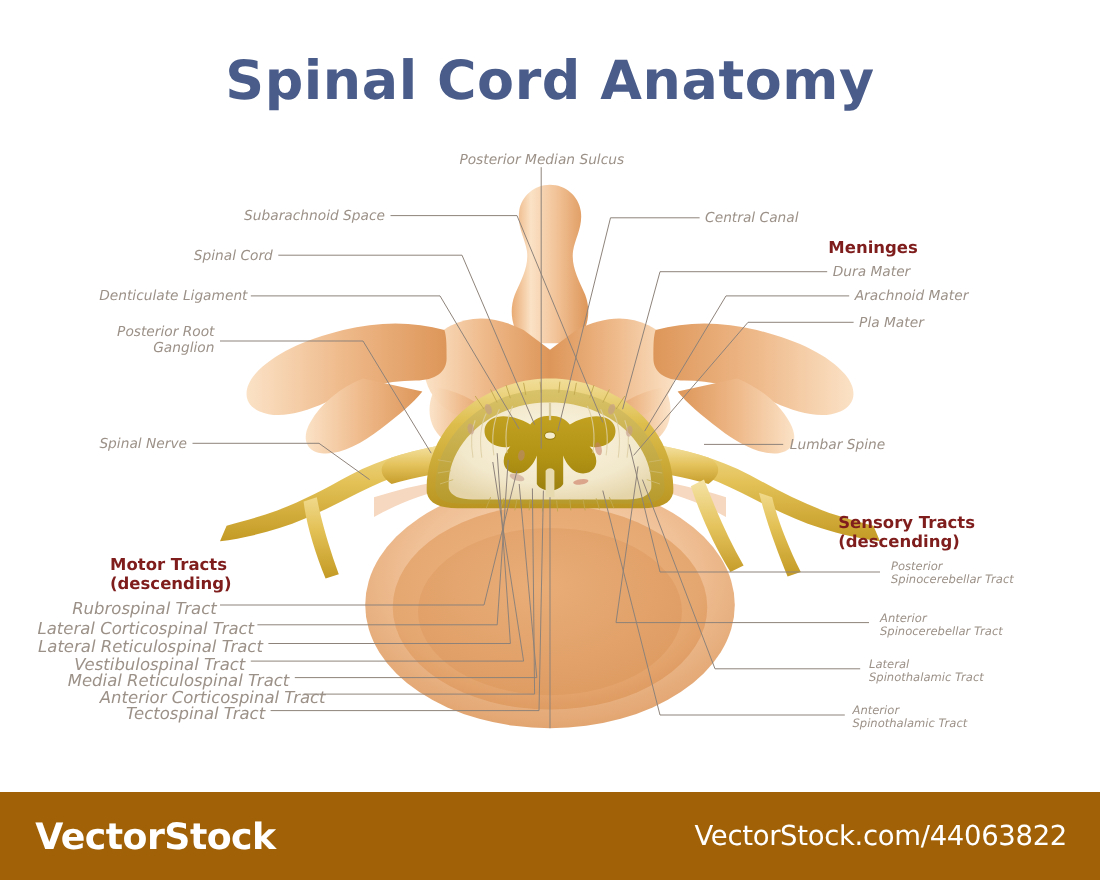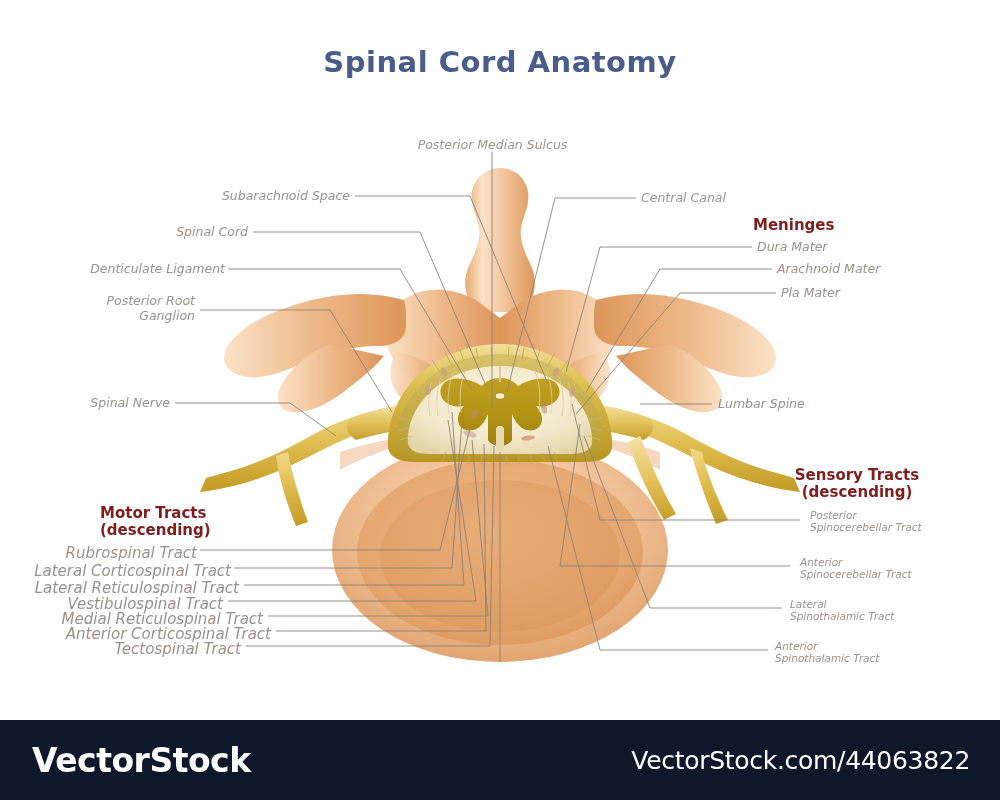--- a/index.html
+++ b/index.html
@@ -25,21 +25,21 @@
   }
 
   
   .title {
     position: absolute;
     left: 0;
     top: 45px;
     width: 1000px;
     text-align: center;
     font-family: "DejaVu Sans", "Liberation Sans", sans-serif;
-    font-size: 29px;
+    font-size: 49px;
     font-weight: 700;
     letter-spacing: 0.5px;
     color: #4a5d8a;
     white-space: nowrap;
   }
 
   
   #art {
     position: absolute;
     left: 0; top: 0;
@@ -74,21 +74,21 @@
   .grouphead {
     position: absolute;
     font-family: "DejaVu Sans", "Liberation Sans", sans-serif;
     font-style: normal;
     font-weight: 700;
     font-size: 15px;
     color: #7f1d1d;
     line-height: 1.22;
     white-space: nowrap;
   }
-  .grouphead.c { text-align: center; }
+  .grouphead.c { }
 
   .tract {
     position: absolute;
     font-family: "DejaVu Sans", "Liberation Sans", sans-serif;
     font-style: italic;
     font-size: 15px;
     color: #9c9188;
     white-space: nowrap;
   }
   .tract.r { text-align: right; }
@@ -102,21 +102,21 @@
     line-height: 1.25;
   }
 
   
   .footer {
     position: absolute;
     left: 0;
     bottom: 0;
     width: 1000px;
     height: 80px;
-    background: #0f172a;
+    background: #a16207;
   }
   .footer-brand {
     position: absolute;
     left: 32px;
     top: 50%;
     transform: translateY(-50%);
     color: #ffffff;
     font-family: "DejaVu Sans", "Liberation Sans", sans-serif;
     font-weight: 700;
     font-size: 33px;
@@ -508,21 +508,21 @@
 
 
   <div class="grouphead" style="left:100px; top:504px;">Motor Tracts</div>
   <div class="grouphead" style="left:100px; top:521px;">(descending)</div>
 
   <div class="tract r" style="left:0px; top:544px; width:197px;">Rubrospinal Tract</div>
   <div class="tract r" style="left:0px; top:562px; width:231px;">Lateral Corticospinal Tract</div>
   <div class="tract r" style="left:0px; top:579px; width:239px;">Lateral Reticulospinal Tract</div>
   <div class="tract r" style="left:0px; top:595px; width:223px;">Vestibulospinal Tract</div>
   <div class="tract r" style="left:0px; top:610px; width:263px;">Medial Reticulospinal Tract</div>
-  <div class="tract r" style="left:0px; top:625px; width:271px;">Anterior Corticospinal Tract</div>
+  <div class="tract r" style="left:0px; top:625px; width:271px;padding-left:25px;">Anterior Corticospinal Tract</div>
   <div class="tract r" style="left:0px; top:640px; width:241px;">Tectospinal Tract</div>
 
   <div class="grouphead c" style="left:762px; top:466px; width:190px;">Sensory Tracts</div>
   <div class="grouphead c" style="left:762px; top:483px; width:190px;">(descending)</div>
 
   <div class="tract2" style="left:810px; top:509px; width:180px;">Posterior</div>
   <div class="tract2" style="left:810px; top:521px; width:180px;">Spinocerebellar Tract</div>
 
   <div class="tract2" style="left:800px; top:556px; width:180px;">Anterior</div>
   <div class="tract2" style="left:800px; top:568px; width:180px;">Spinocerebellar Tract</div>

